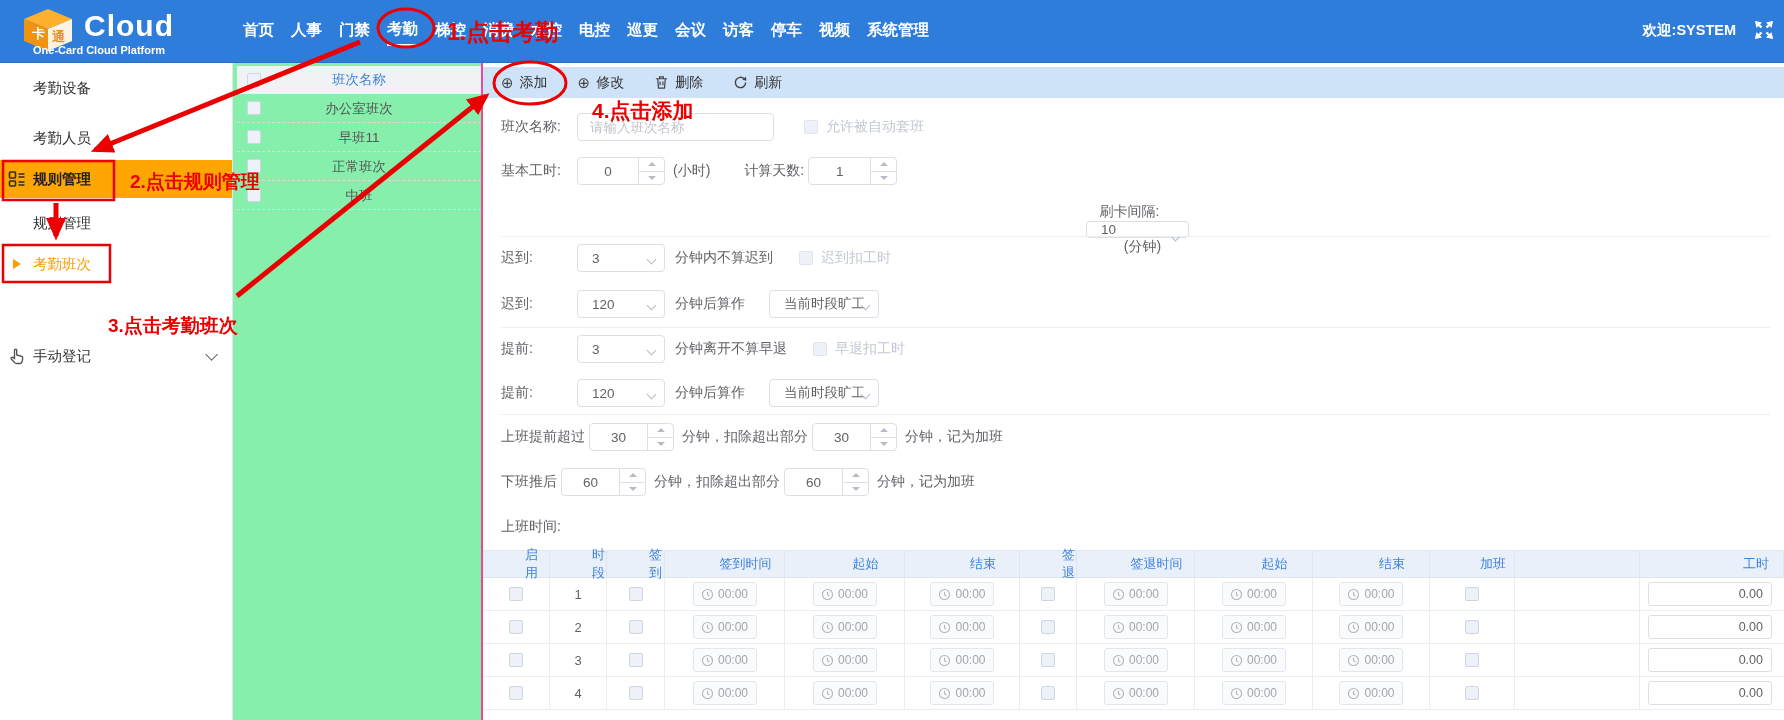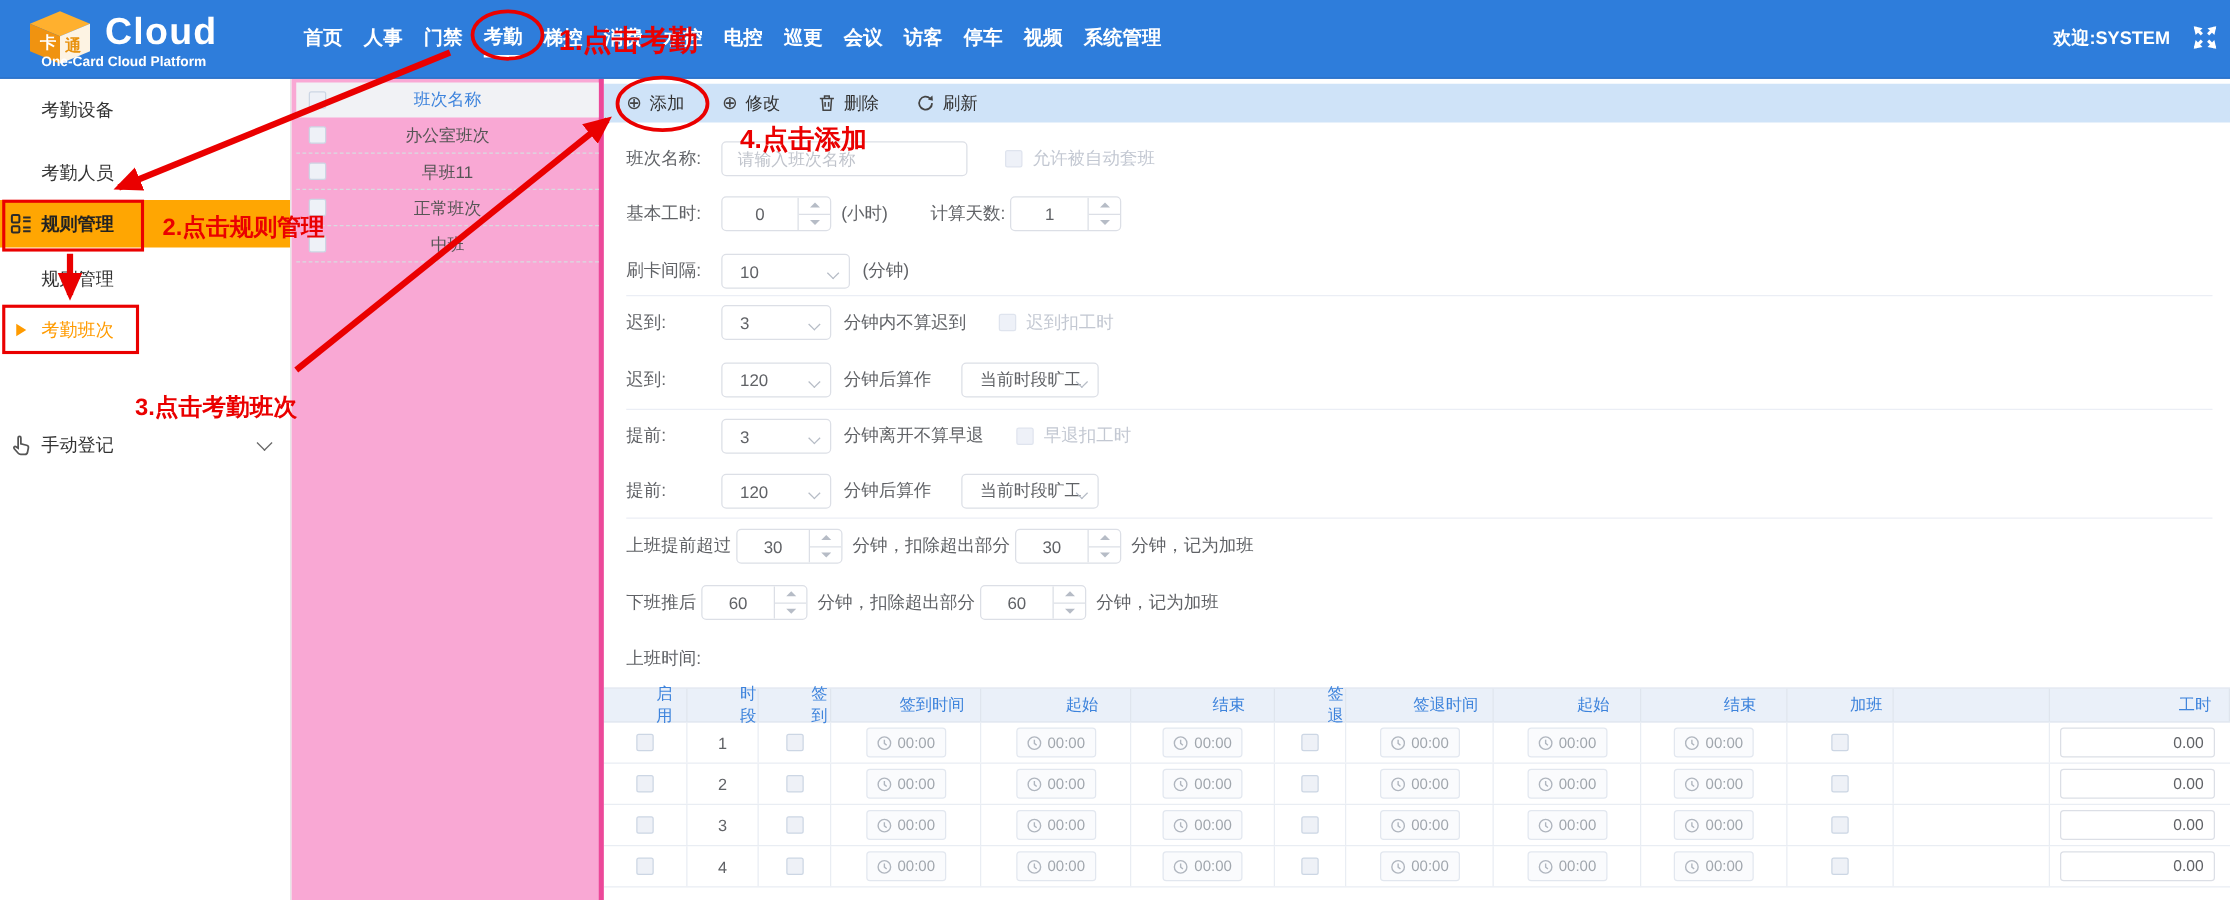--- a/index.html
+++ b/index.html
@@ -27,22 +27,22 @@
     padding-left:33px; font-size:14.5px; color:#333; cursor:pointer; }
   .side-item .side-icon { position:absolute; left:8px; width:19px; height:19px; display:flex; align-items:center; }
   .side-item.active-parent { background:#ffa602; font-weight:bold; color:#222; height:38px; }
   .side-item.selected { color:#ff9b00; }
   .tri { position:absolute; left:13px; width:0; height:0; border-left:8px solid #ff9b00;
     border-top:5px solid transparent; border-bottom:5px solid transparent; }
   .chev { position:absolute; right:18px; width:9px; height:9px; border-right:1.6px solid #666;
     border-bottom:1.6px solid #666; transform:rotate(45deg) translateY(-3px); }
 
   
-  .panel-list { position:absolute; left:233px; top:63px; width:250px; bottom:0; background:#f9a8d4;
-    border-right:4px solid #ec4899; z-index:1; }
+  .panel-list { position:absolute; left:233px; top:63px; width:250px; bottom:0; background:#86efac;
+    border-right:2px solid #ec4899; z-index:1; }
   .list-header { position:absolute; left:4px; right:0; top:3px; height:28px; background:#f1f2f5;
     font-size:13.5px; color:#3d83dc; }
   .list-row { position:absolute; left:4px; right:0; height:29px; border-bottom:1px dashed #d8dbe0;
     font-size:13.5px; color:#555; cursor:pointer; }
   .list-row .lbl, .list-header .lbl { position:absolute; inset:0; text-align:center; line-height:29px; }
   .list-header .lbl { line-height:28px; }
   .cb { width:14px; height:14px; border:1px solid #ccd6e4; background:#eef1f7; border-radius:2px; }
   .cb.pos { position:absolute; left:10px; top:50%; margin-top:-7px; }
 
   
@@ -262,21 +262,21 @@
         <span class="spin-btn">
             <span class="arr-up"></span>
           </span>
         <span class="spin-btn">
             <span class="arr-dn"></span>
           </span>
       </span>
     </span>
   </div>
 
-  <div class="frow" style="top:140px;">
+  <div class="frow" style="top:140px;flex-direction:column;">
     <span class="flabel">刷卡间隔:</span>
     <span class="sel w103">
       <span>10</span>
       <span class="schev"></span>
     </span>
     <span class="ml10">(分钟)</span>
   </div>
 
   <div class="hr" style="top:173px;"></div>
 

